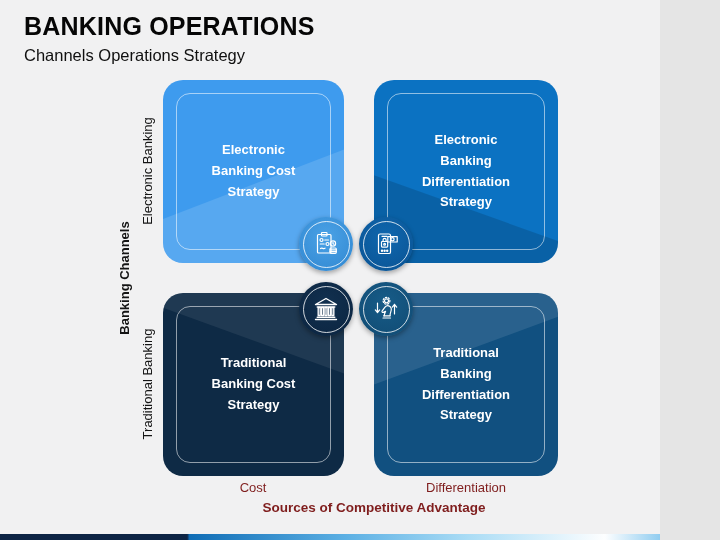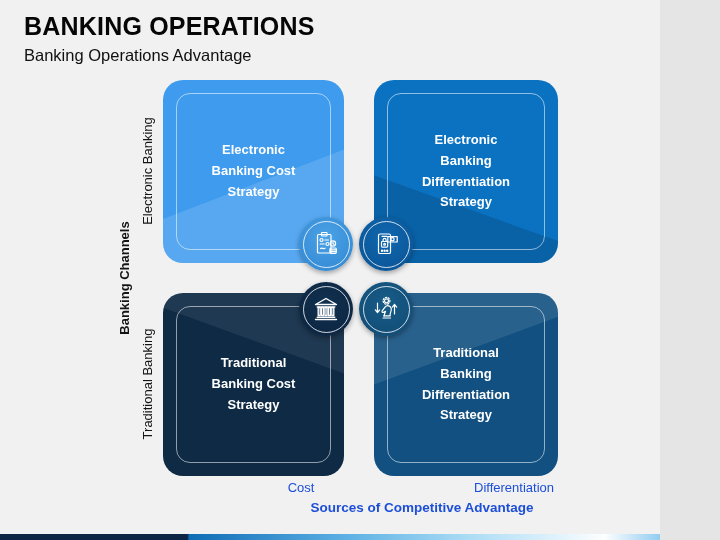--- a/index.html
+++ b/index.html
@@ -98,23 +98,22 @@
     color: #141414;
   }
   .axis-y-title { left: 124px; top: 278px; font-size: 13px; font-weight: 700; }
   .row-label-top { left: 147px; top: 171px; font-size: 13px; }
   .row-label-bottom { left: 147px; top: 384px; font-size: 13px; }
 
   .hlabel {
     position: absolute;
     transform: translateX(-50%);
     white-space: nowrap;
-    color: #1d4ed8;
+    color: #7f1d1d;
     font-size: 13px;
-    margin-left: 48px;
   }
   .col-label-left  { left: 253px; top: 480px; }
   .col-label-right { left: 466px; top: 480px; }
   .axis-x-title { left: 374px; top: 500px; font-weight: 700; font-size: 13.5px; }
 
   
   .footer-bar {
     position: absolute;
     left: 0; bottom: 0;
     width: 720px; height: 6.5px;
@@ -126,21 +125,21 @@
       #fdfeff 84%,
       #1b97e0 100%);
   }
 </style>
 </head>
 <body>
 
 <div class="slide">
 
   <div class="title">BANKING OPERATIONS</div>
-  <div class="subtitle">Banking Operations Advantage</div>
+  <div class="subtitle">Channels Operations Strategy</div>
 
   <div class="quad quad-tl">
     <div class="shade"></div>
     <div class="inner-border"></div>
     <div class="label">Electronic
 Banking Cost
 Strategy</div>
   </div>
   <div class="quad quad-tr">
     <div class="shade"></div>

